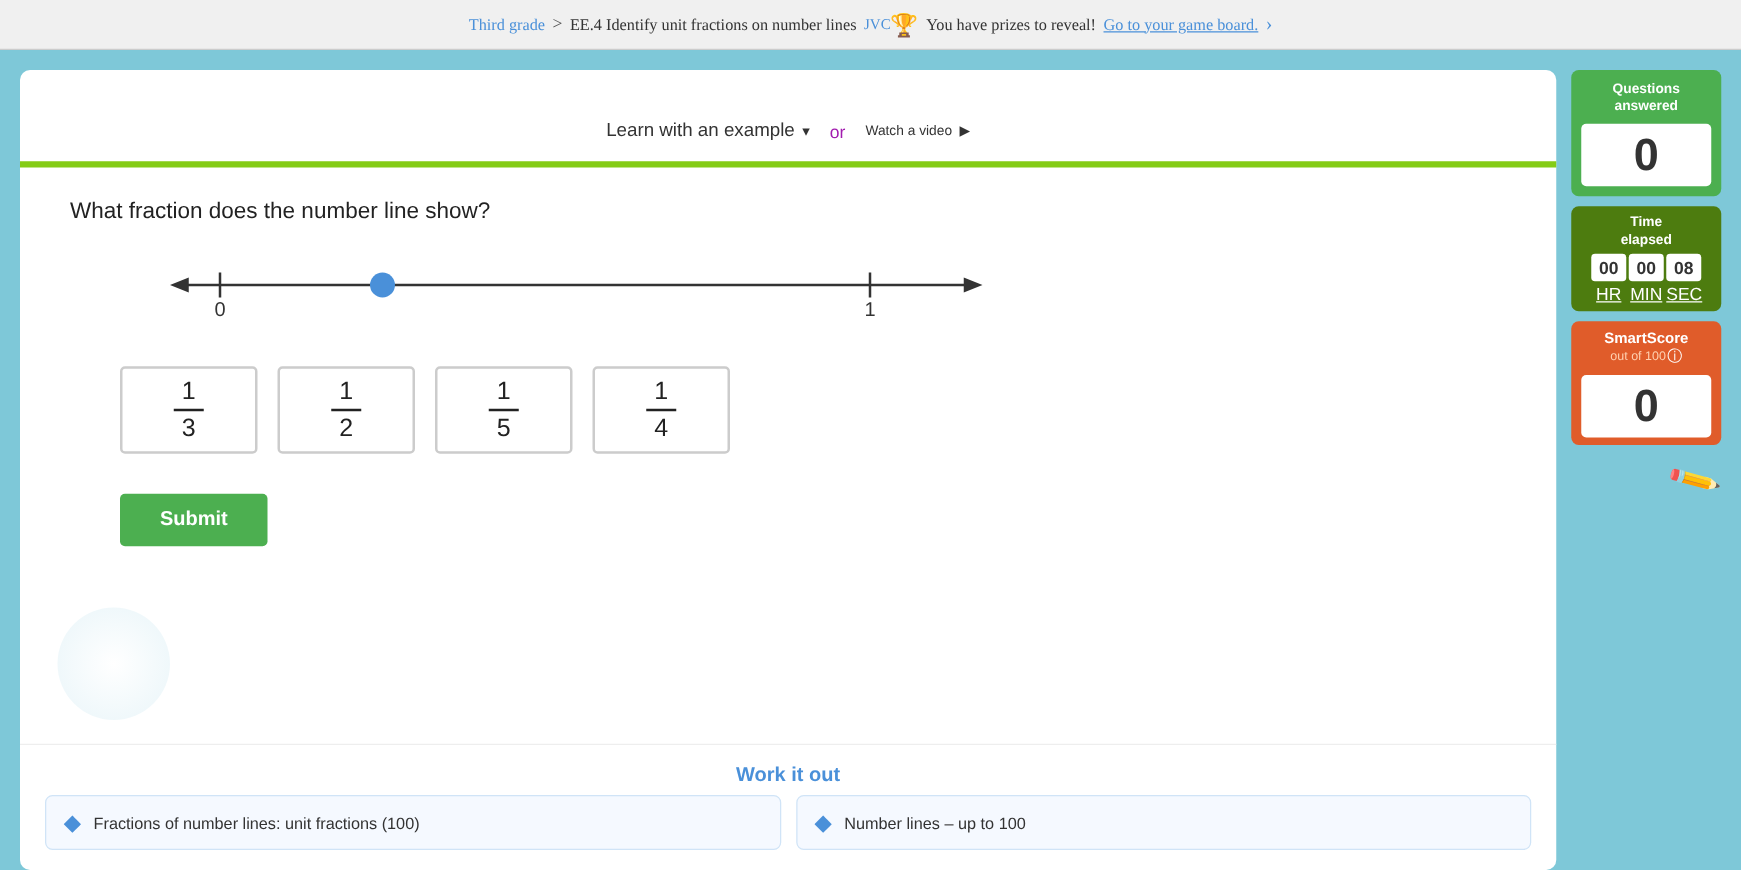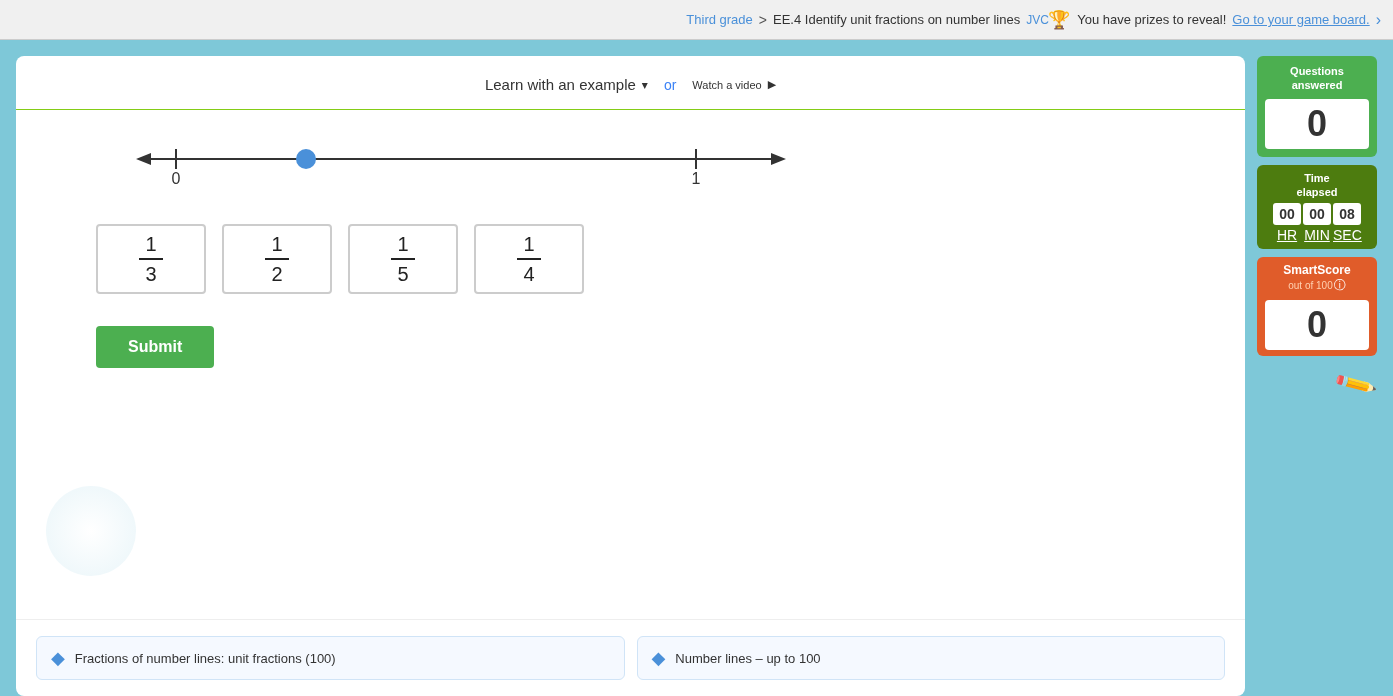--- a/index.html
+++ b/index.html
@@ -11,22 +11,23 @@
       overflow: hidden;
     }
 
     
     .top-nav {
       background: #f0f0f0;
       border-bottom: 1px solid #ccc;
       padding: 6px 12px;
       display: flex;
       align-items: center;
-      justify-content: flex-end;
+      justify-content: center;
       height: 40px;
+      font-family: Liberation Serif, serif;
     }
     .breadcrumb {
       display: flex;
       align-items: center;
       font-size: 13px;
       color: #333;
       gap: 6px;
     }
     .breadcrumb-separator {
       color: #555;
@@ -84,39 +85,40 @@
       position: relative;
     }
 
     
     .content-header {
       display: flex;
       align-items: center;
       justify-content: center;
       padding: 20px 20px 16px 20px;
       gap: 16px;
-      border-bottom: 1px solid #84cc16;
+      border-bottom: 5px solid #84cc16;
+      margin-top: 20px;
     }
     .learn-example-btn {
       display: flex;
       align-items: center;
       gap: 6px;
       background: none;
       border: none;
       font-size: 15px;
       color: #333;
       cursor: pointer;
       font-weight: 500;
     }
     .learn-example-btn .chevron {
       font-size: 12px;
     }
     .or-text {
       font-size: 14px;
-      color: #3b82f6;
+      color: #a21caf;
     }
     .watch-video-btn {
       display: flex;
       align-items: center;
       gap: 6px;
       background: none;
       border: none;
       font-size: 11px;
       color: #333;
       cursor: pointer;
@@ -380,20 +382,21 @@
         <span class="chevron">▾</span>
       </button>
       <span class="or-text">or</span>
       <button class="watch-video-btn">
         <span>Watch a video</span>
         <span>▶</span>
       </button>
     </div>
 
     <div class="question-area">
+      <div class="question-text">What fraction does the number line show?</div>
 
       
       <div class="number-line-container">
         <svg class="number-line-svg" viewBox="0 0 720 60">
 
           <line x1="50" y1="25" x2="680" y2="25" stroke="#333" stroke-width="2"></line>
 
           <polygon points="40,25 55,19 55,31" fill="#333"></polygon>
 
           <polygon points="690,25 675,19 675,31" fill="#333"></polygon>
@@ -442,20 +445,21 @@
       </div>
 
       
       <button class="submit-btn">Submit</button>
 
       
       <div class="blob-decoration"></div>
     </div>
 
     <div class="work-it-out">
+      <div class="work-it-out-title">Work it out</div>
       <div class="work-it-out-links">
         <div class="work-link">
           <span class="work-link-icon">◆</span>
           <span>Fractions of number lines: unit fractions (100)</span>
         </div>
         <div class="work-link">
           <span class="work-link-icon">◆</span>
           <span>Number lines – up to 100</span>
         </div>
       </div>

